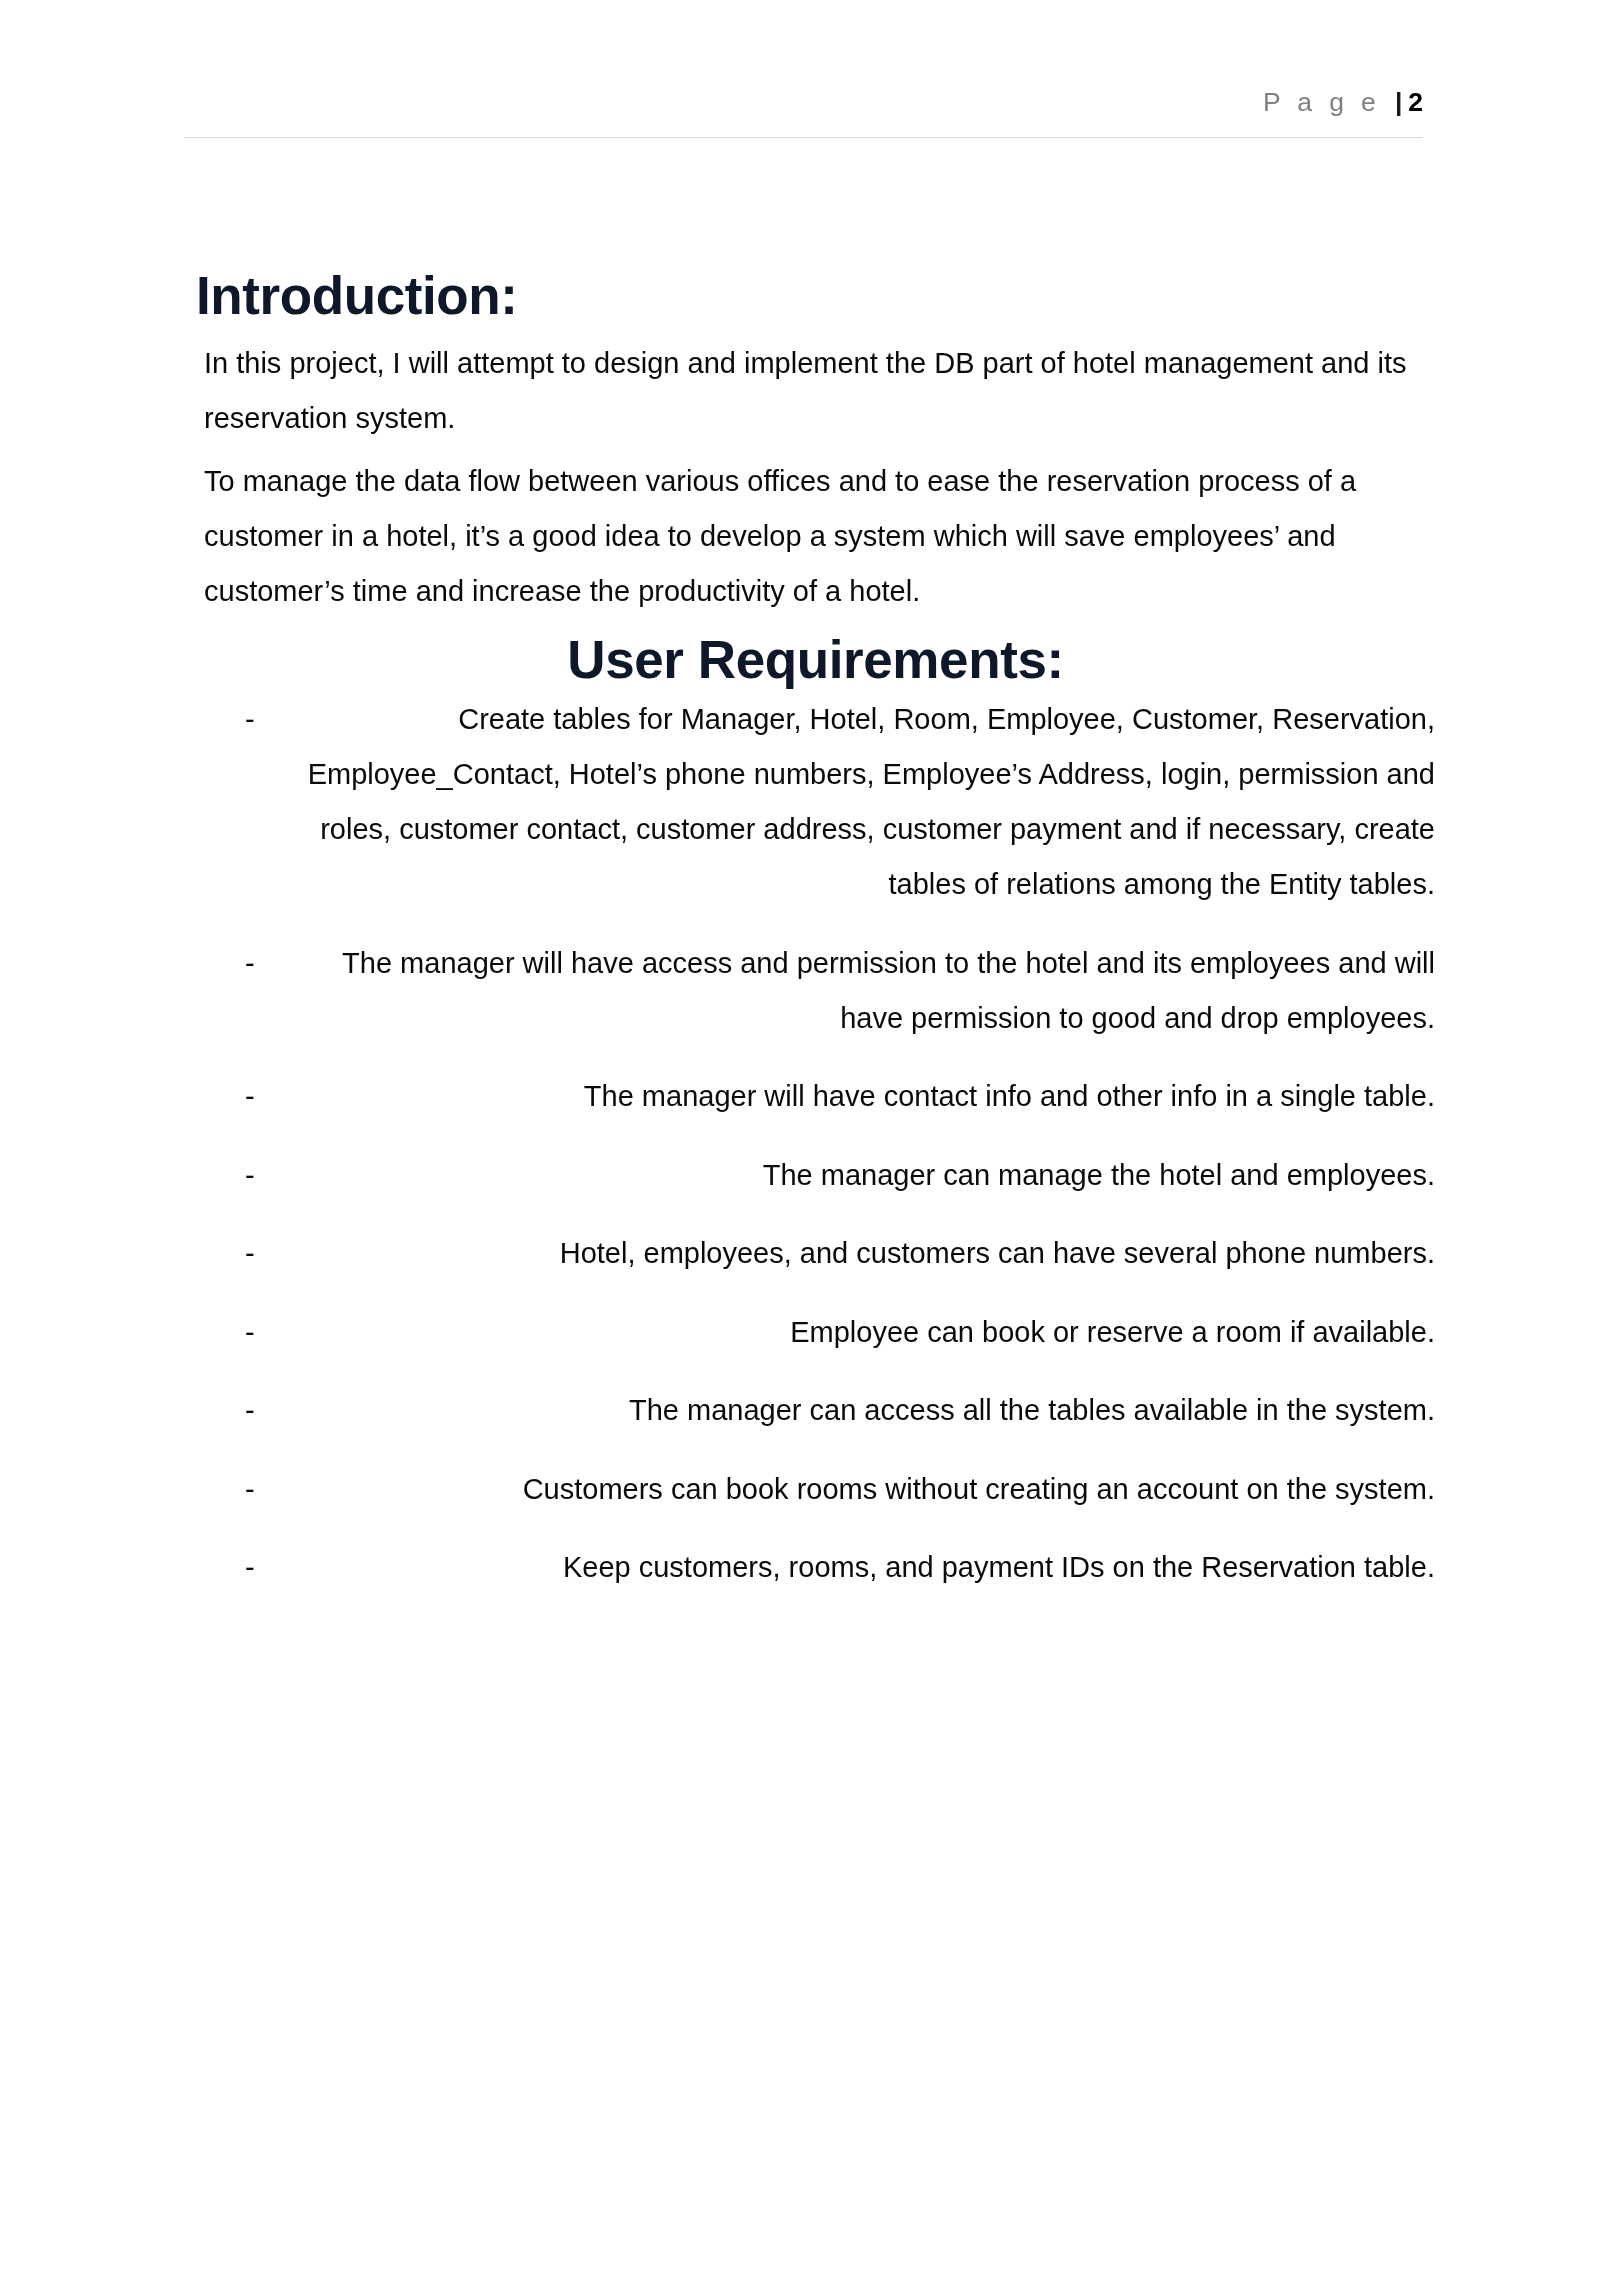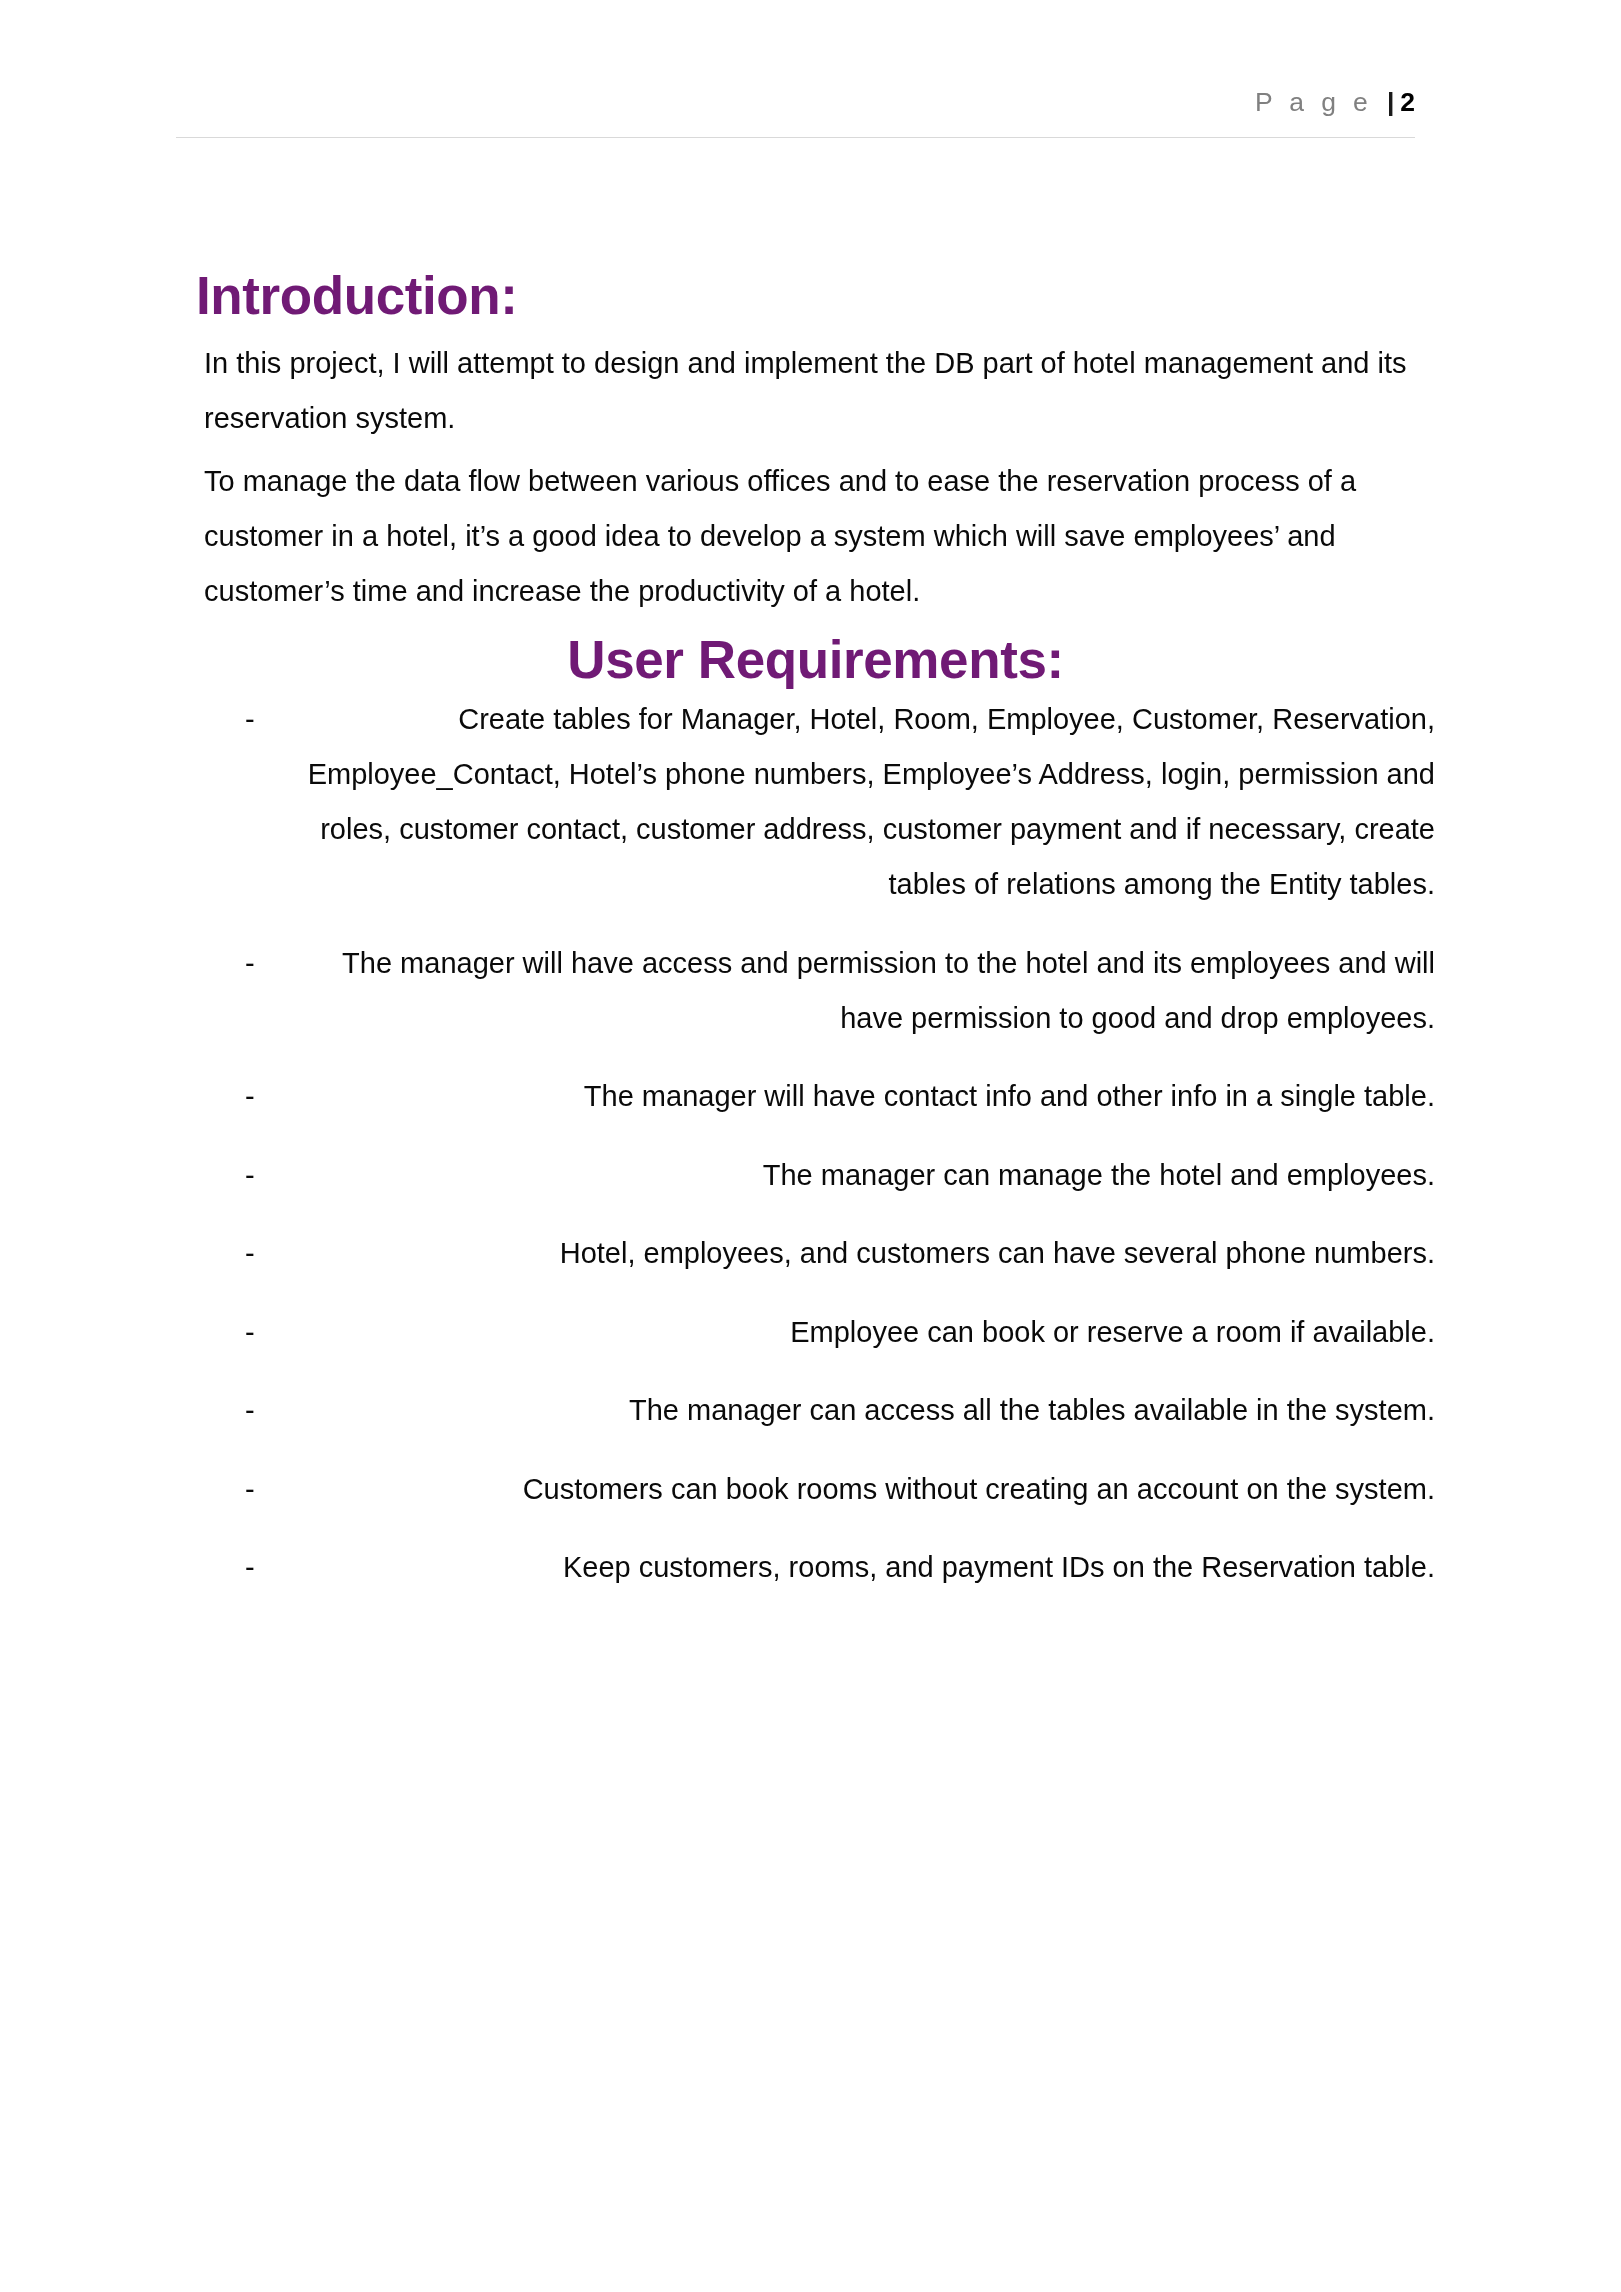--- a/index.html
+++ b/index.html
@@ -17,21 +17,21 @@
     height: 2293px;
     background: #ffffff;
     overflow: hidden;
     box-sizing: border-box;
   }
 
   
   .page-header {
     position: absolute;
     top: 86px;
-    left: 176px;
+    left: 184px;
     width: 1239px;
     height: 55px;
     box-sizing: border-box;
   }
   .header-text {
     position: absolute;
     right: 0;
     top: 0;
     font-size: 26.5px;
     line-height: 33px;
@@ -67,21 +67,21 @@
     top: 263px;
     left: 196px;
     width: 1239px;
   }
 
   h1.section-heading {
     margin: 0;
     font-size: 53px;
     line-height: 65px;
     font-weight: 700;
-    color: #701a75;
+    color: #0f172a;
     letter-spacing: -0.4px;
   }
 
   p.body-para {
     margin: 8px;
     font-size: 29px;
     line-height: 55px;
     font-weight: 400;
     color: #0a0a0a;
   }

